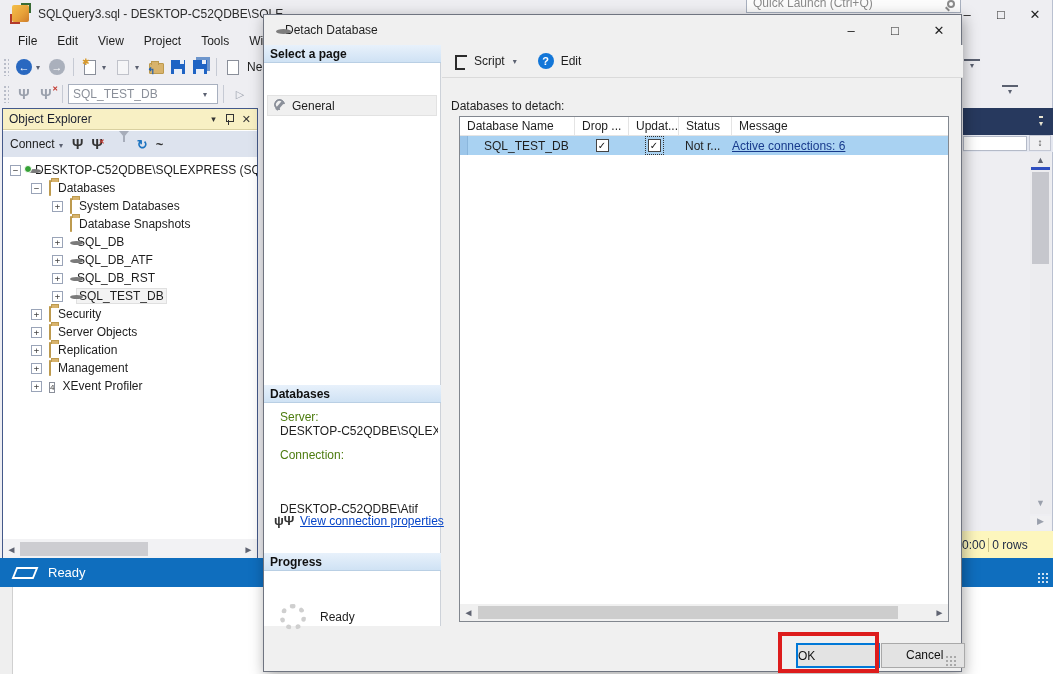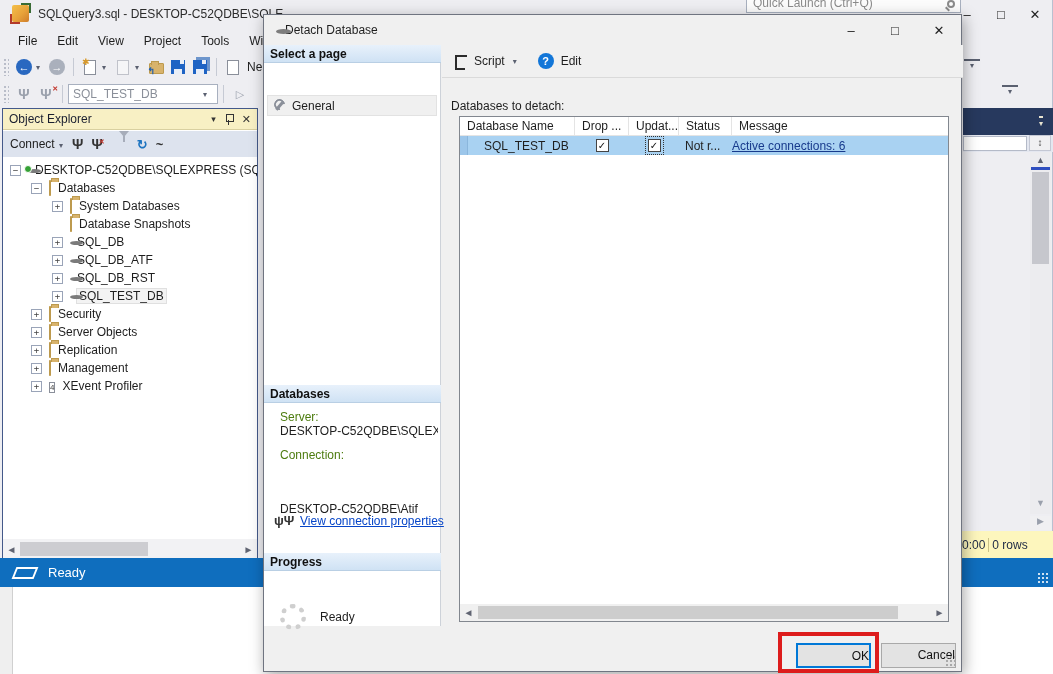--- a/index.html
+++ b/index.html
@@ -164,22 +164,22 @@
   .cell-name { padding-left:24px; white-space:nowrap; }
   .cell-center { display:flex; justify-content:center; }
   .cb { width:13px; height:13px; background:#fff; border:1px solid #444; display:flex; align-items:center; justify-content:center;
     font-size:10px; line-height:10px; color:#111; }
   .cb.focus { outline:1px dotted #333; outline-offset:2px; }
   .cell-status { padding-left:6px; white-space:nowrap; overflow:hidden; }
   .cell-msg a { color:#173a8c; text-decoration:underline; white-space:nowrap; }
   .lb-hscroll { position:absolute; left:0; bottom:0; width:488px; height:17px; background:#f0f0f0; display:flex; align-items:center; }
   .lb-thumb { height:13px; background:#cdcdcd; margin-left:1px; }
 
-  .btn { position:absolute; width:75px; height:25px; background:#e3e3e3; border:1px solid #a9a9a9;
-    text-align:right; line-height:22px; color:#111; }
+  .btn { position:absolute; width:84px; height:25px; background:#e3e3e3; border:1px solid #a9a9a9;
+    text-align:left; line-height:22px; color:#111; }
   .btn-ok { left:532px; top:628px; border:2px solid #0078d7; }
   .btn-cancel { left:617px; top:628px;padding-left:24px; }
   .red-annot { position:absolute; left:514px; top:617px; width:101px; height:41px; border:4px solid #dd1c1c; z-index:5; }
   .dlg-grip { position:absolute; right:3px; bottom:3px; width:13px; height:13px;
     background-image:radial-gradient(circle,#a9a9a9 1px,transparent 1.2px); background-size:4px 4px; }
 </style>
 </head>
 <body>
 
 <div id="screen">

